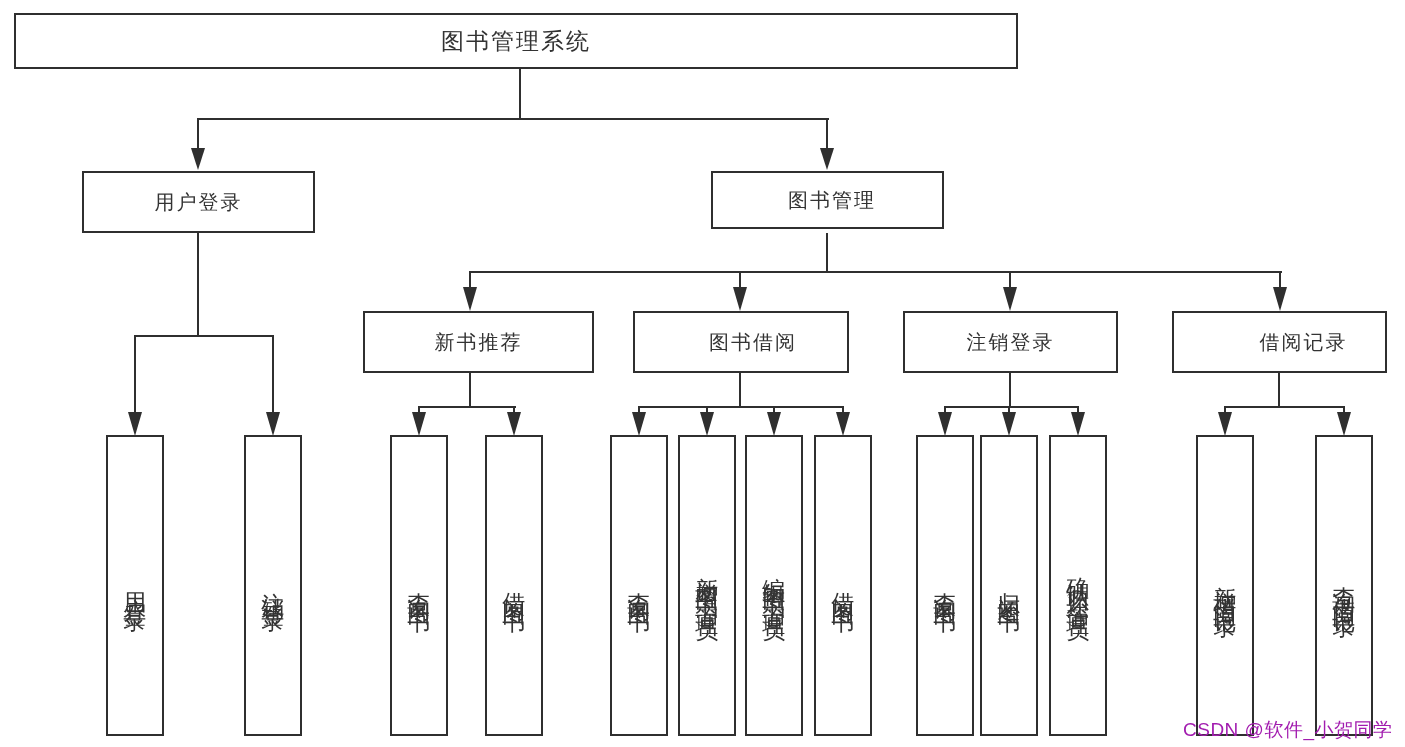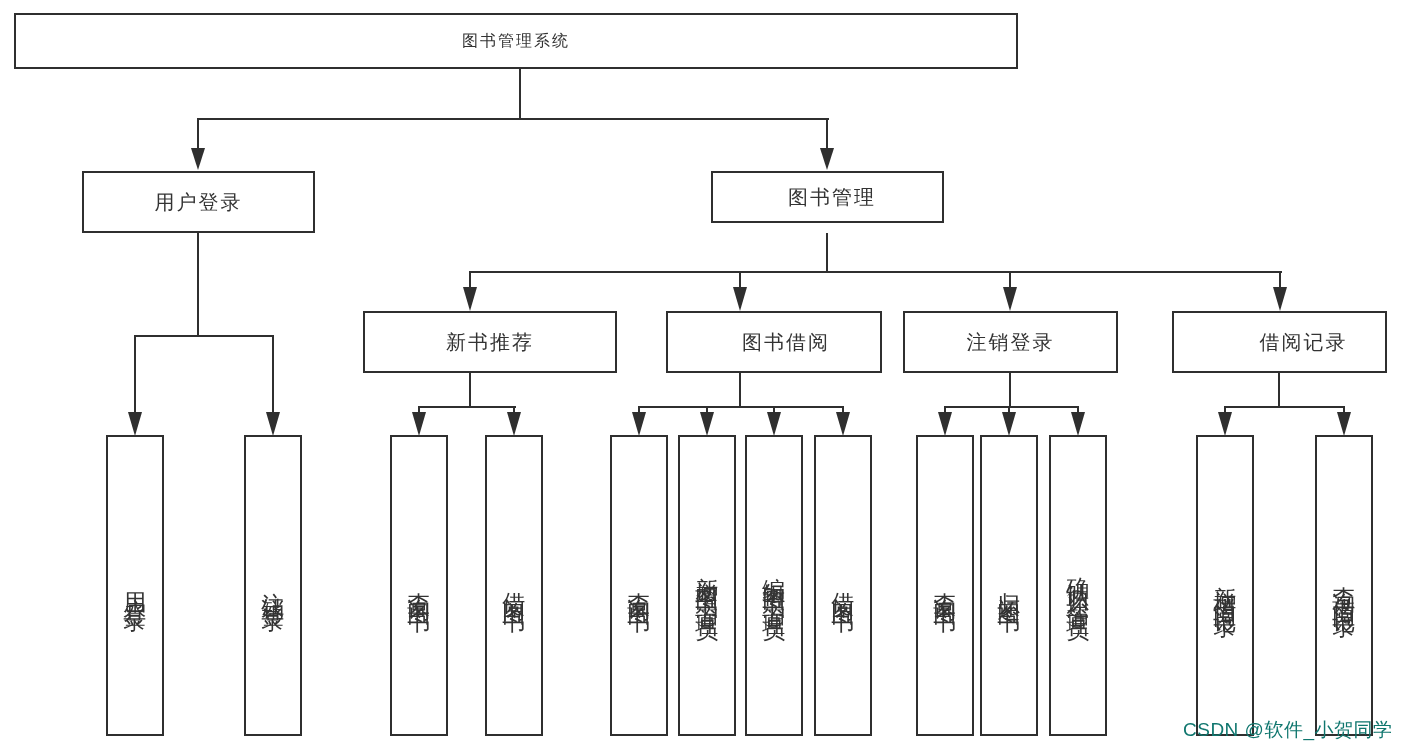--- a/index.html
+++ b/index.html
@@ -5,76 +5,76 @@
   html,body{margin:0;padding:0;background:#ffffff;}
   .canvas{
     position:relative;width:1405px;height:747px;background:#ffffff;
     font-family:"Liberation Sans","DejaVu Sans",sans-serif;color:#333333;overflow:hidden;
   }
   .box{
     position:absolute;box-sizing:border-box;border:2px solid #2f2f2f;background:#ffffff;
     display:flex;align-items:center;justify-content:center;z-index:2;
   }
   .box.h{font-size:20px;letter-spacing:2px;color:#333333;}
-  .box.root{font-size:16px;}
+  .box.root{font-size:23px;}
   .box.v{top:435px;height:301px;width:58px;}
   .vtext{
     writing-mode:vertical-rl;text-orientation:mixed;
     font-size:23px;letter-spacing:6px;line-height:1.15;color:#333333;white-space:nowrap;
   }
   .hline{position:absolute;height:2px;background:#2f2f2f;z-index:1;}
   .vline{position:absolute;width:2px;background:#2f2f2f;z-index:1;}
   .arr{
     position:absolute;width:0;height:0;z-index:1;
     border-left:7px solid transparent;border-right:7px solid transparent;
     border-top:24px solid #2f2f2f;
   }
   .arr.short{border-top-width:22px;}
   .watermark{
     position:absolute;left:1183px;top:717px;z-index:6;
-    font-size:19px;letter-spacing:0.5px;color:#0f766e;white-space:nowrap;
+    font-size:19px;letter-spacing:0.5px;color:#a21caf;white-space:nowrap;
   }
 </style>
 </head>
 <body>
 
 <div class="canvas">
 
   <div class="box h root" style="left:14px;top:13px;width:1004px;height:56px;">图书管理系统</div>
 
   <div class="vline" style="left:519px;top:68px;height:50px;"></div>
   <div class="hline" style="left:197px;top:118px;width:632px;"></div>
   <div class="vline" style="left:197px;top:118px;height:32px;"></div>
   <div class="arr short" style="left:191px;top:148px;"></div>
   <div class="vline" style="left:826px;top:118px;height:32px;"></div>
   <div class="arr short" style="left:820px;top:148px;"></div>
 
   <div class="box h" style="left:82px;top:171px;width:233px;height:62px;">用户登录</div>
-  <div class="box h" style="left:711px;top:171px;width:233px;height:52px;padding-left:9px;">图书管理</div>
+  <div class="box h" style="left:711px;top:171px;width:233px;height:58px;padding-left:9px;">图书管理</div>
 
   <div class="vline" style="left:197px;top:233px;height:102px;"></div>
   <div class="hline" style="left:134px;top:335px;width:140px;"></div>
   <div class="vline" style="left:134px;top:335px;height:77px;"></div>
   <div class="arr" style="left:128px;top:412px;"></div>
   <div class="vline" style="left:272px;top:335px;height:77px;"></div>
   <div class="arr" style="left:266px;top:412px;"></div>
 
   <div class="vline" style="left:826px;top:233px;height:40px;"></div>
   <div class="hline" style="left:469px;top:271px;width:813px;"></div>
   <div class="vline" style="left:469px;top:271px;height:16px;"></div>
   <div class="arr" style="left:463px;top:287px;"></div>
   <div class="vline" style="left:739px;top:271px;height:16px;"></div>
   <div class="arr" style="left:733px;top:287px;"></div>
   <div class="vline" style="left:1009px;top:271px;height:16px;"></div>
   <div class="arr" style="left:1003px;top:287px;"></div>
   <div class="vline" style="left:1279px;top:271px;height:16px;"></div>
   <div class="arr" style="left:1273px;top:287px;"></div>
 
-  <div class="box h" style="left:363px;top:311px;width:254px;height:62px;">新书推荐</div>
-  <div class="box h" style="left:666px;top:311px;width:216px;height:62px;padding-left:24px;">图书借阅</div>
+  <div class="box h" style="left:363px;top:311px;width:231px;height:62px;">新书推荐</div>
+  <div class="box h" style="left:633px;top:311px;width:216px;height:62px;padding-left:24px;">图书借阅</div>
   <div class="box h" style="left:903px;top:311px;width:215px;height:62px;">注销登录</div>
   <div class="box h" style="left:1172px;top:311px;width:215px;height:62px;padding-left:48px;">借阅记录</div>
 
   <div class="vline" style="left:469px;top:373px;height:33px;"></div>
   <div class="hline" style="left:418px;top:406px;width:98px;"></div>
   <div class="vline" style="left:418px;top:406px;height:8px;"></div>
   <div class="arr" style="left:412px;top:412px;"></div>
   <div class="vline" style="left:513px;top:406px;height:8px;"></div>
   <div class="arr" style="left:507px;top:412px;"></div>
 

